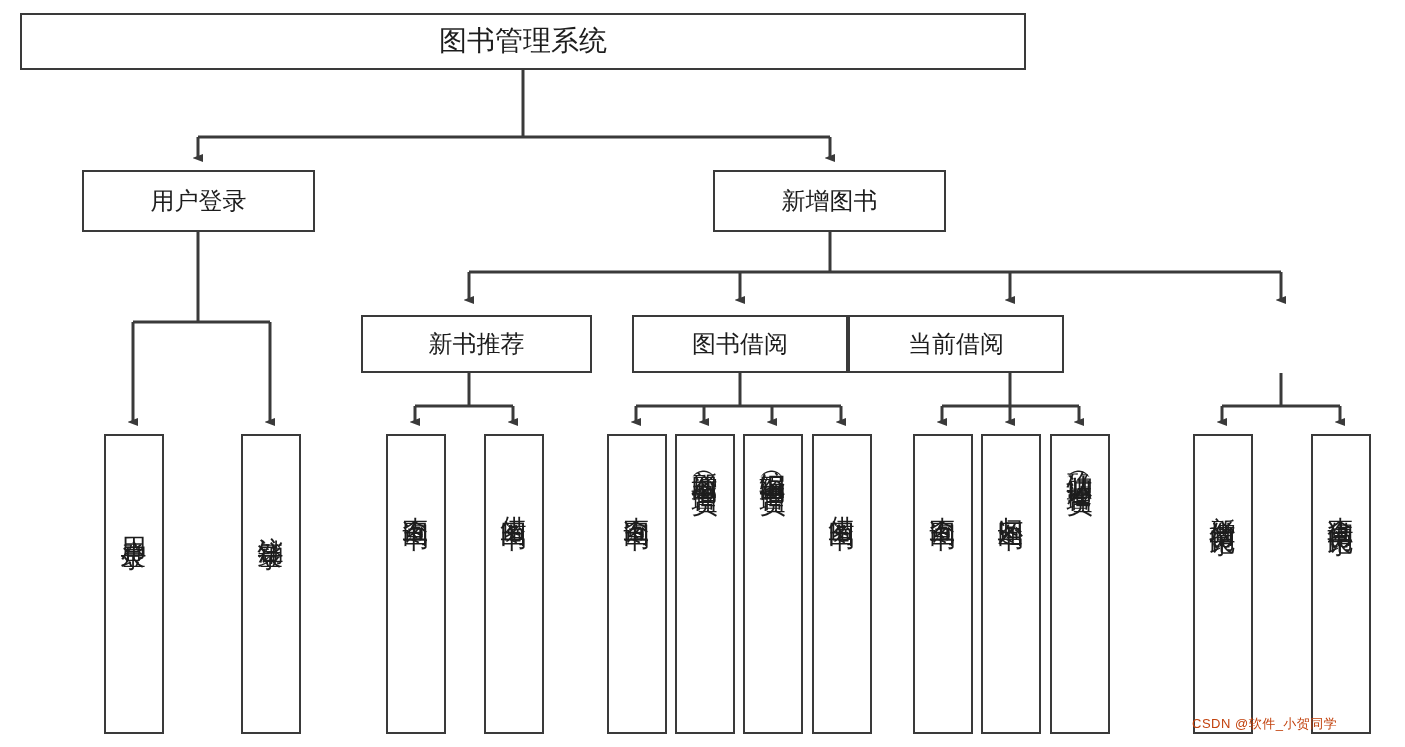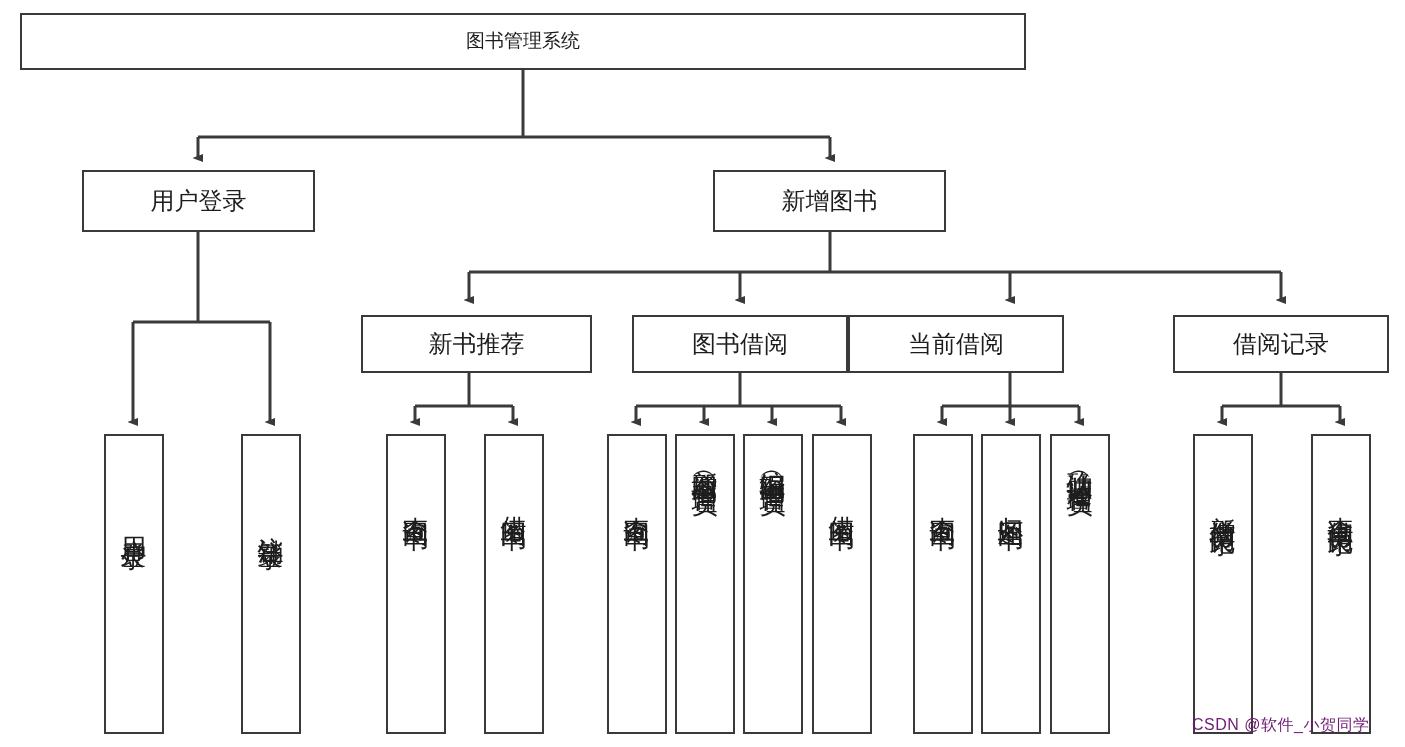--- a/index.html
+++ b/index.html
@@ -34,42 +34,42 @@
     align-items: center;
     justify-content: center;
     color: #1d1d1d;
   }
   .node .label {
     display: block;
     text-align: center;
     line-height: 1.08;
     color: #1d1d1d;
   }
-  .node.root .label { font-size: 19px; }
+  .node.root .label { font-size: 28px; }
   .node.lvl2 .label { font-size: 24px; }
   .node.lvl3 .label { font-size: 24px; }
   .node.leaf {
     align-items: flex-start;
     padding-top: 8px;
   }
   .node.leaf .label {
     writing-mode: vertical-rl;
     text-orientation: upright;
     font-size: 26px;
     letter-spacing: 3px;
     line-height: 1;
     white-space: nowrap;
   }
   .node.leaf.mid .label { margin-top: 72px; }
   .node.leaf.low .label { margin-top: 52px; }
   .node.leaf.top .label { margin-top: 6px; }
   .watermark {
     position: absolute;
-    font-size: 16px;
-    color: #701a75;
+    font-size: 13px;
+    color: #c2410c;
     white-space: nowrap;
     letter-spacing: 0.5px;
   }
 </style>
 </head>
 <body>
 
 <div id="canvas">
 
   <svg class="wires" viewBox="0 0 1405 747" xmlns="http://www.w3.org/2000/svg">
@@ -135,23 +135,20 @@
 
   <div class="node lvl3" style="left:361px; top:315px; width:231px; height:58px;align-items:center;">
     <span class="label">新书推荐</span>
   </div>
   <div class="node lvl3" style="left:632px; top:315px; width:216px; height:58px;">
     <span class="label">图书借阅</span>
   </div>
   <div class="node lvl3" style="left:848px; top:315px; width:216px; height:58px;">
     <span class="label">当前借阅</span>
   </div>
-  <div class="node lvl3" style="left:1173px; top:315px; width:216px; height:58px;">
-    <span class="label">借阅记录</span>
-  </div>
 
   <div class="node leaf mid" style="left:104px; top:434px; width:60px; height:300px;">
     <span class="label">用户登录</span>
   </div>
   <div class="node leaf mid" style="left:241px; top:434px; width:60px; height:300px;">
     <span class="label">注销登录</span>
   </div>
 
   <div class="node leaf low" style="left:386px; top:434px; width:60px; height:300px;">
     <span class="label">查询图书</span>

